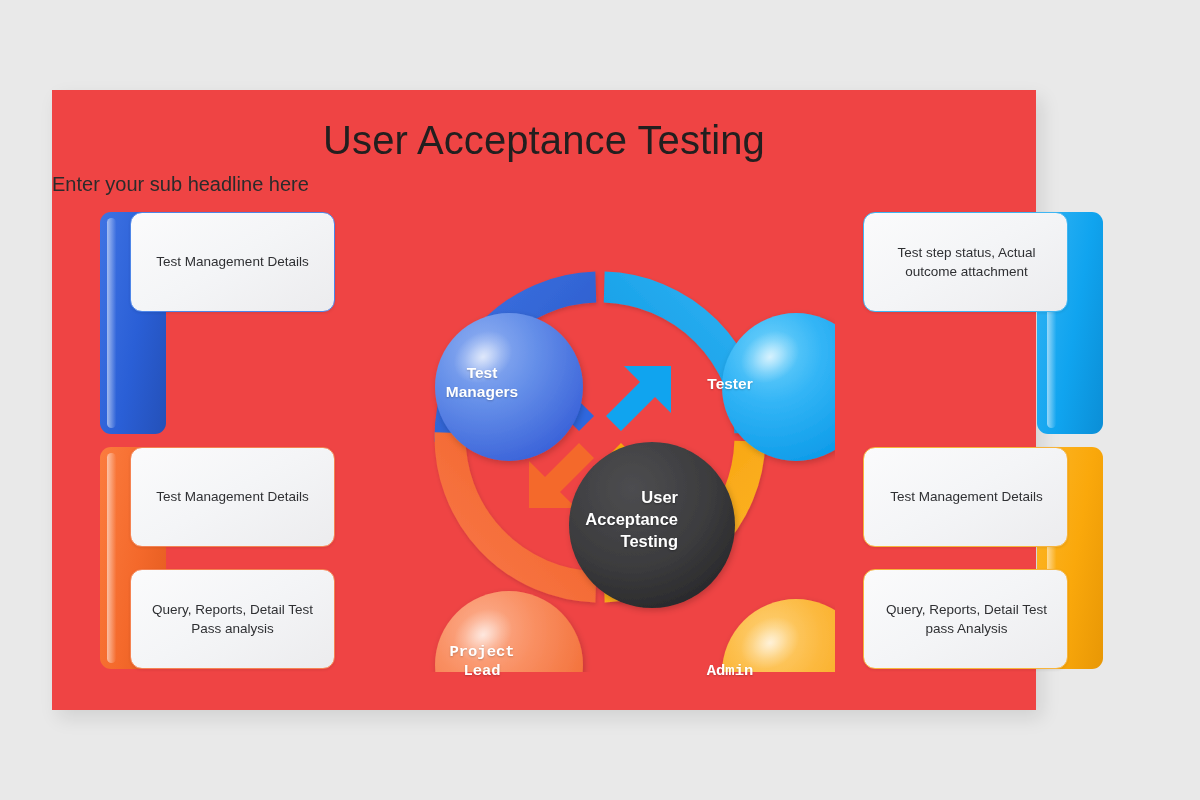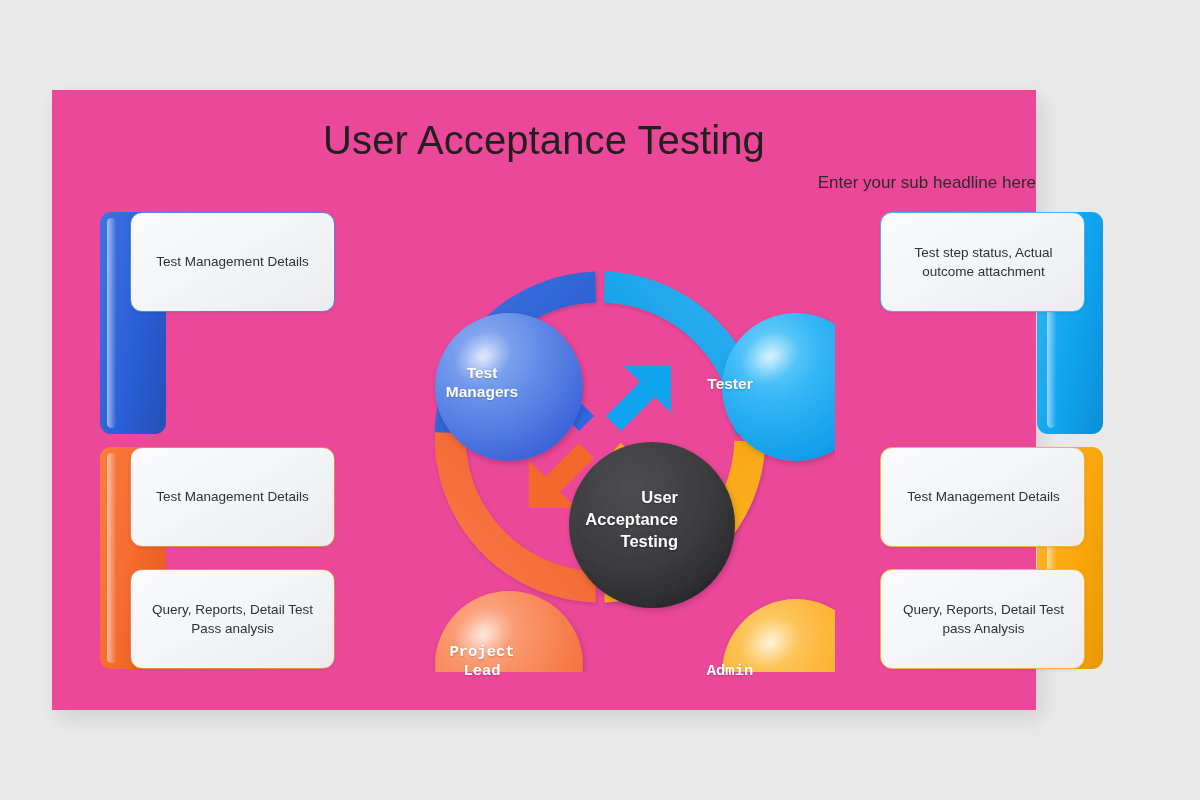--- a/index.html
+++ b/index.html
@@ -14,41 +14,41 @@
   #stage {
     position: relative;
     width: 1200px; height: 800px;
   }
 
   
   .slide {
     position: absolute;
     left: 52px; top: 90px;
     width: 984px; height: 620px;
-    background: #ec4899;
+    background: #ef4444;
     box-shadow: 6px 8px 18px rgba(0,0,0,0.10);
   }
 
   
   .title {
     position: absolute;
     left: 0; top: 28px;
     width: 100%;
     text-align: center;
     font-size: 40px;
     font-weight: 400;
     color: #221f1f;
     letter-spacing: 0.1px;
   }
   .subtitle {
     position: absolute;
     left: 0; top: 83px;
     width: 100%;
-    text-align: right;
-    font-size: 17px;
+    text-align: left;
+    font-size: 20px;
     font-weight: 400;
     color: #2b2b2b;
   }
 
   
   .group {
     position: absolute;
     width: 243px;
     height: 222px;
   }
@@ -95,21 +95,21 @@
     box-shadow: 0 1px 3px rgba(0,0,0,0.09);
     display: flex;
     align-items: center;
     justify-content: center;
     text-align: center;
     box-sizing: border-box;
     padding: 6px 14px;
     z-index: 2;
   }
   .group.left  .card { left: 30px; }
-  .group.right .card { right: 18px; padding-left: 16px; }
+  .group.right .card { right: 35px; padding-left: 16px; }
   .card.top    { top: 0; }
   .card.bottom { top: 122px; }
 
   .card-text {
     font-size: 13.5px;
     line-height: 1.42;
     color: #2f3033;
   }
 
   .card.b-blue   { border: 1.3px solid #4e86e8; }

